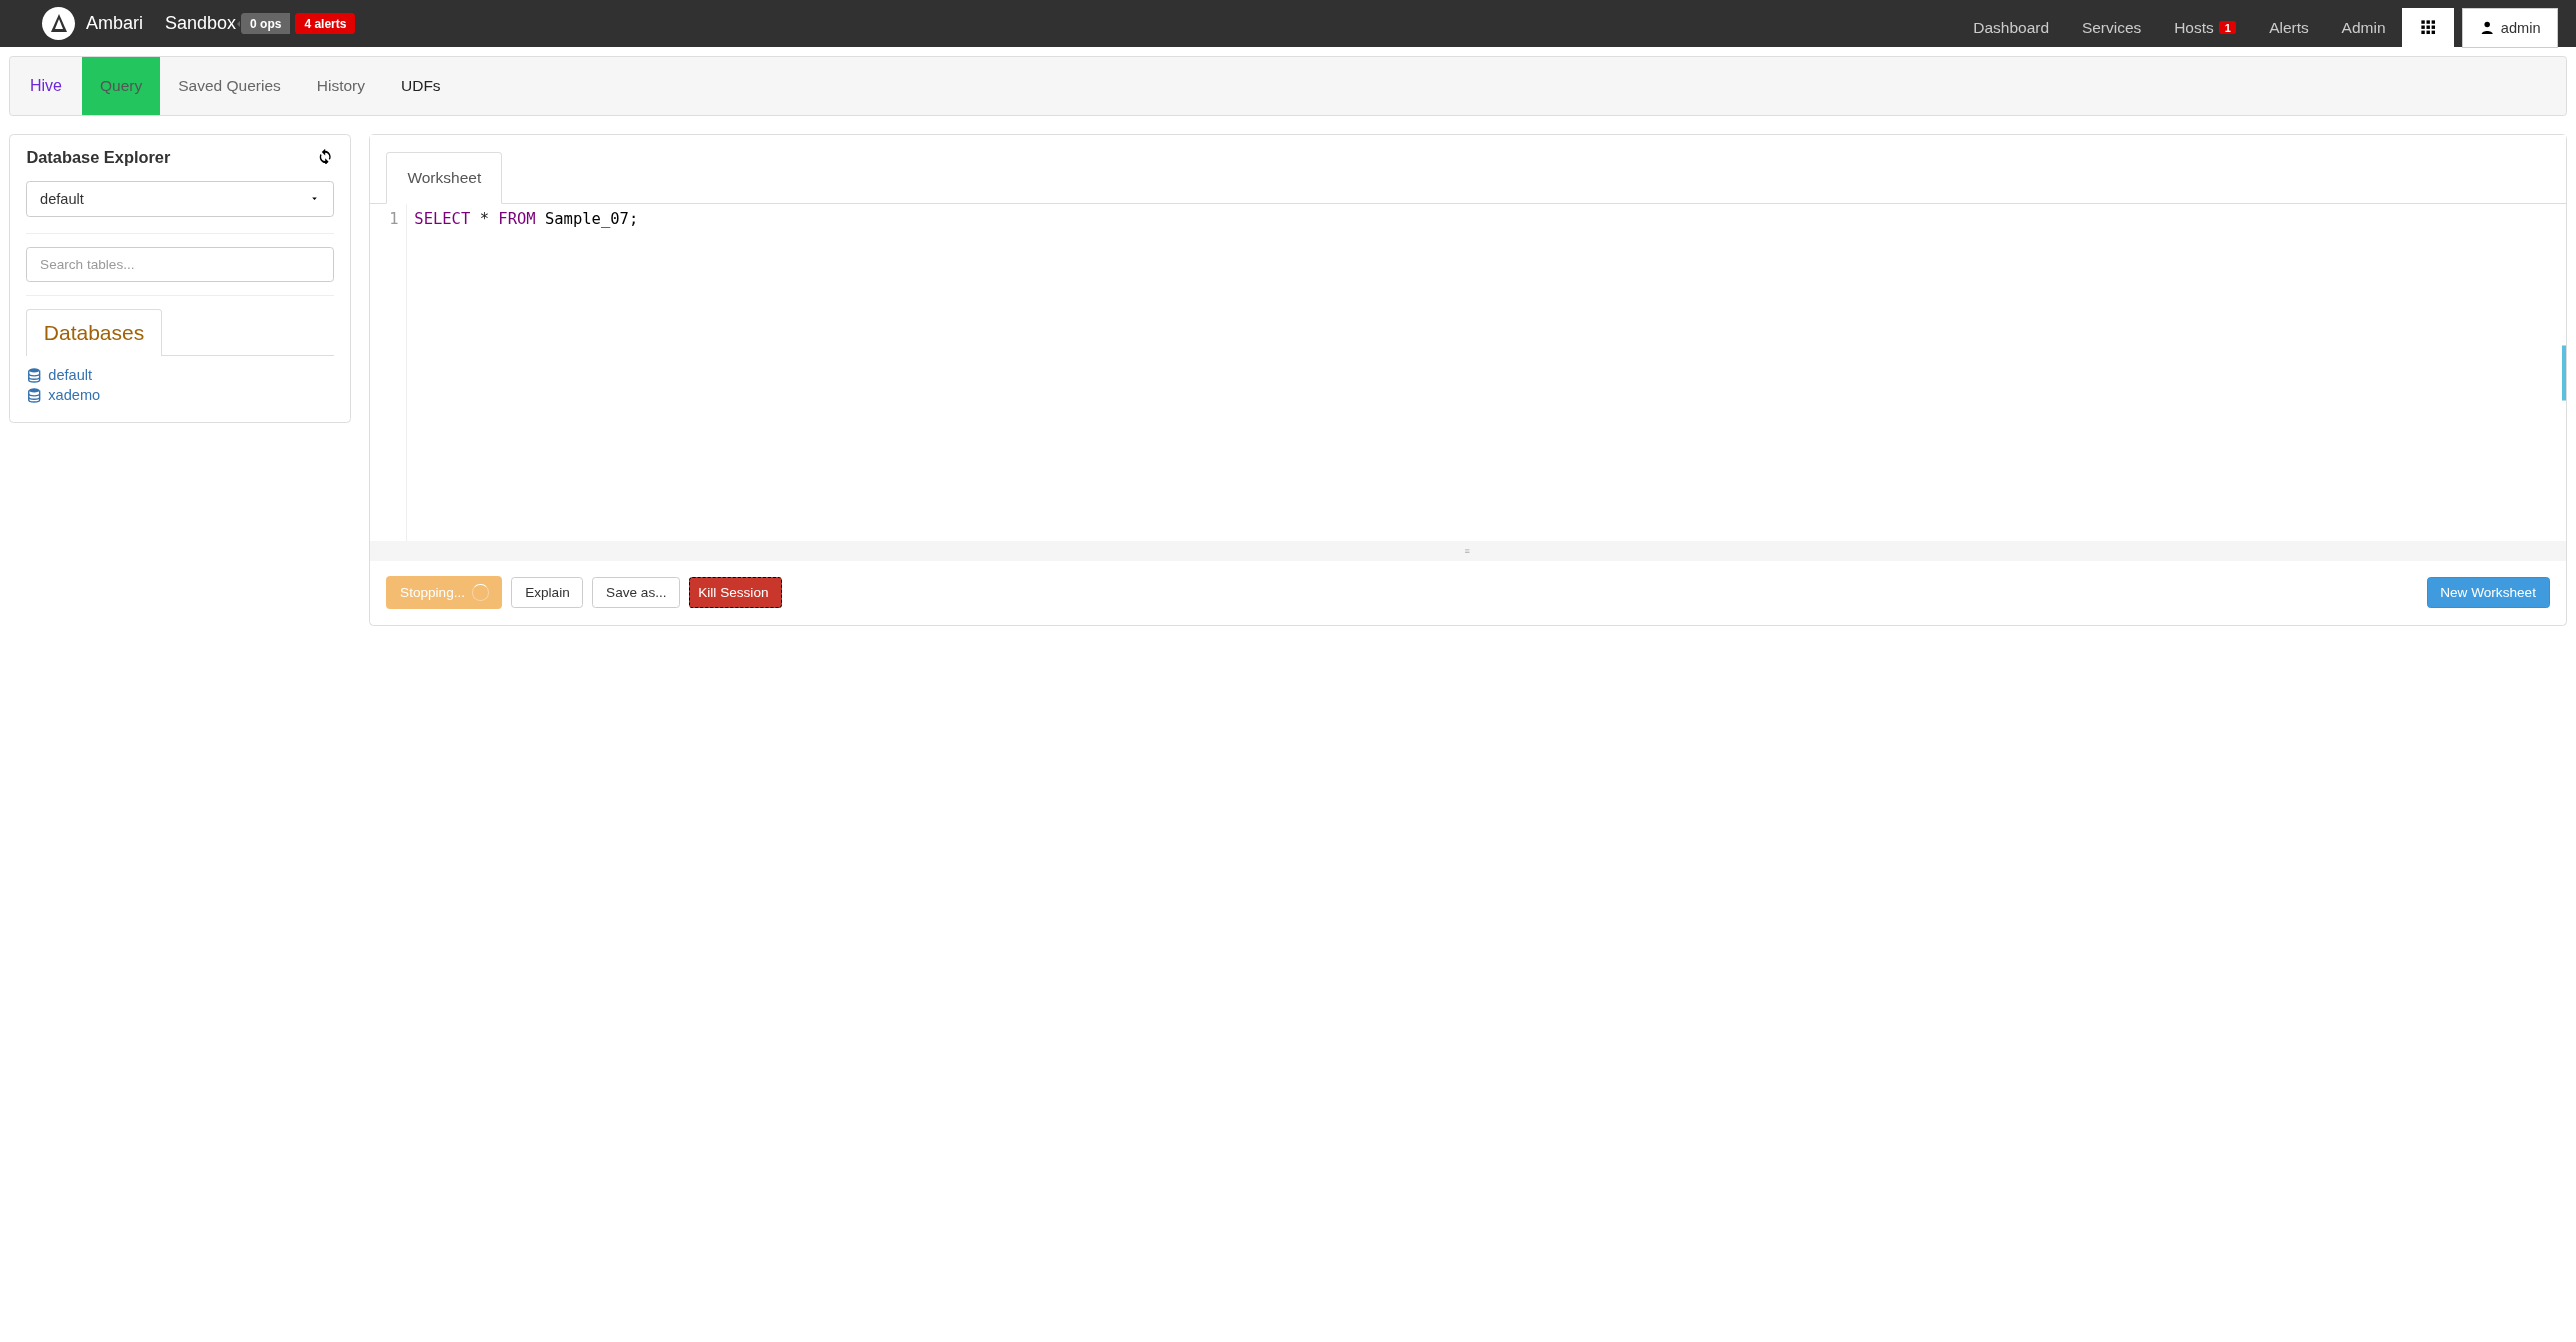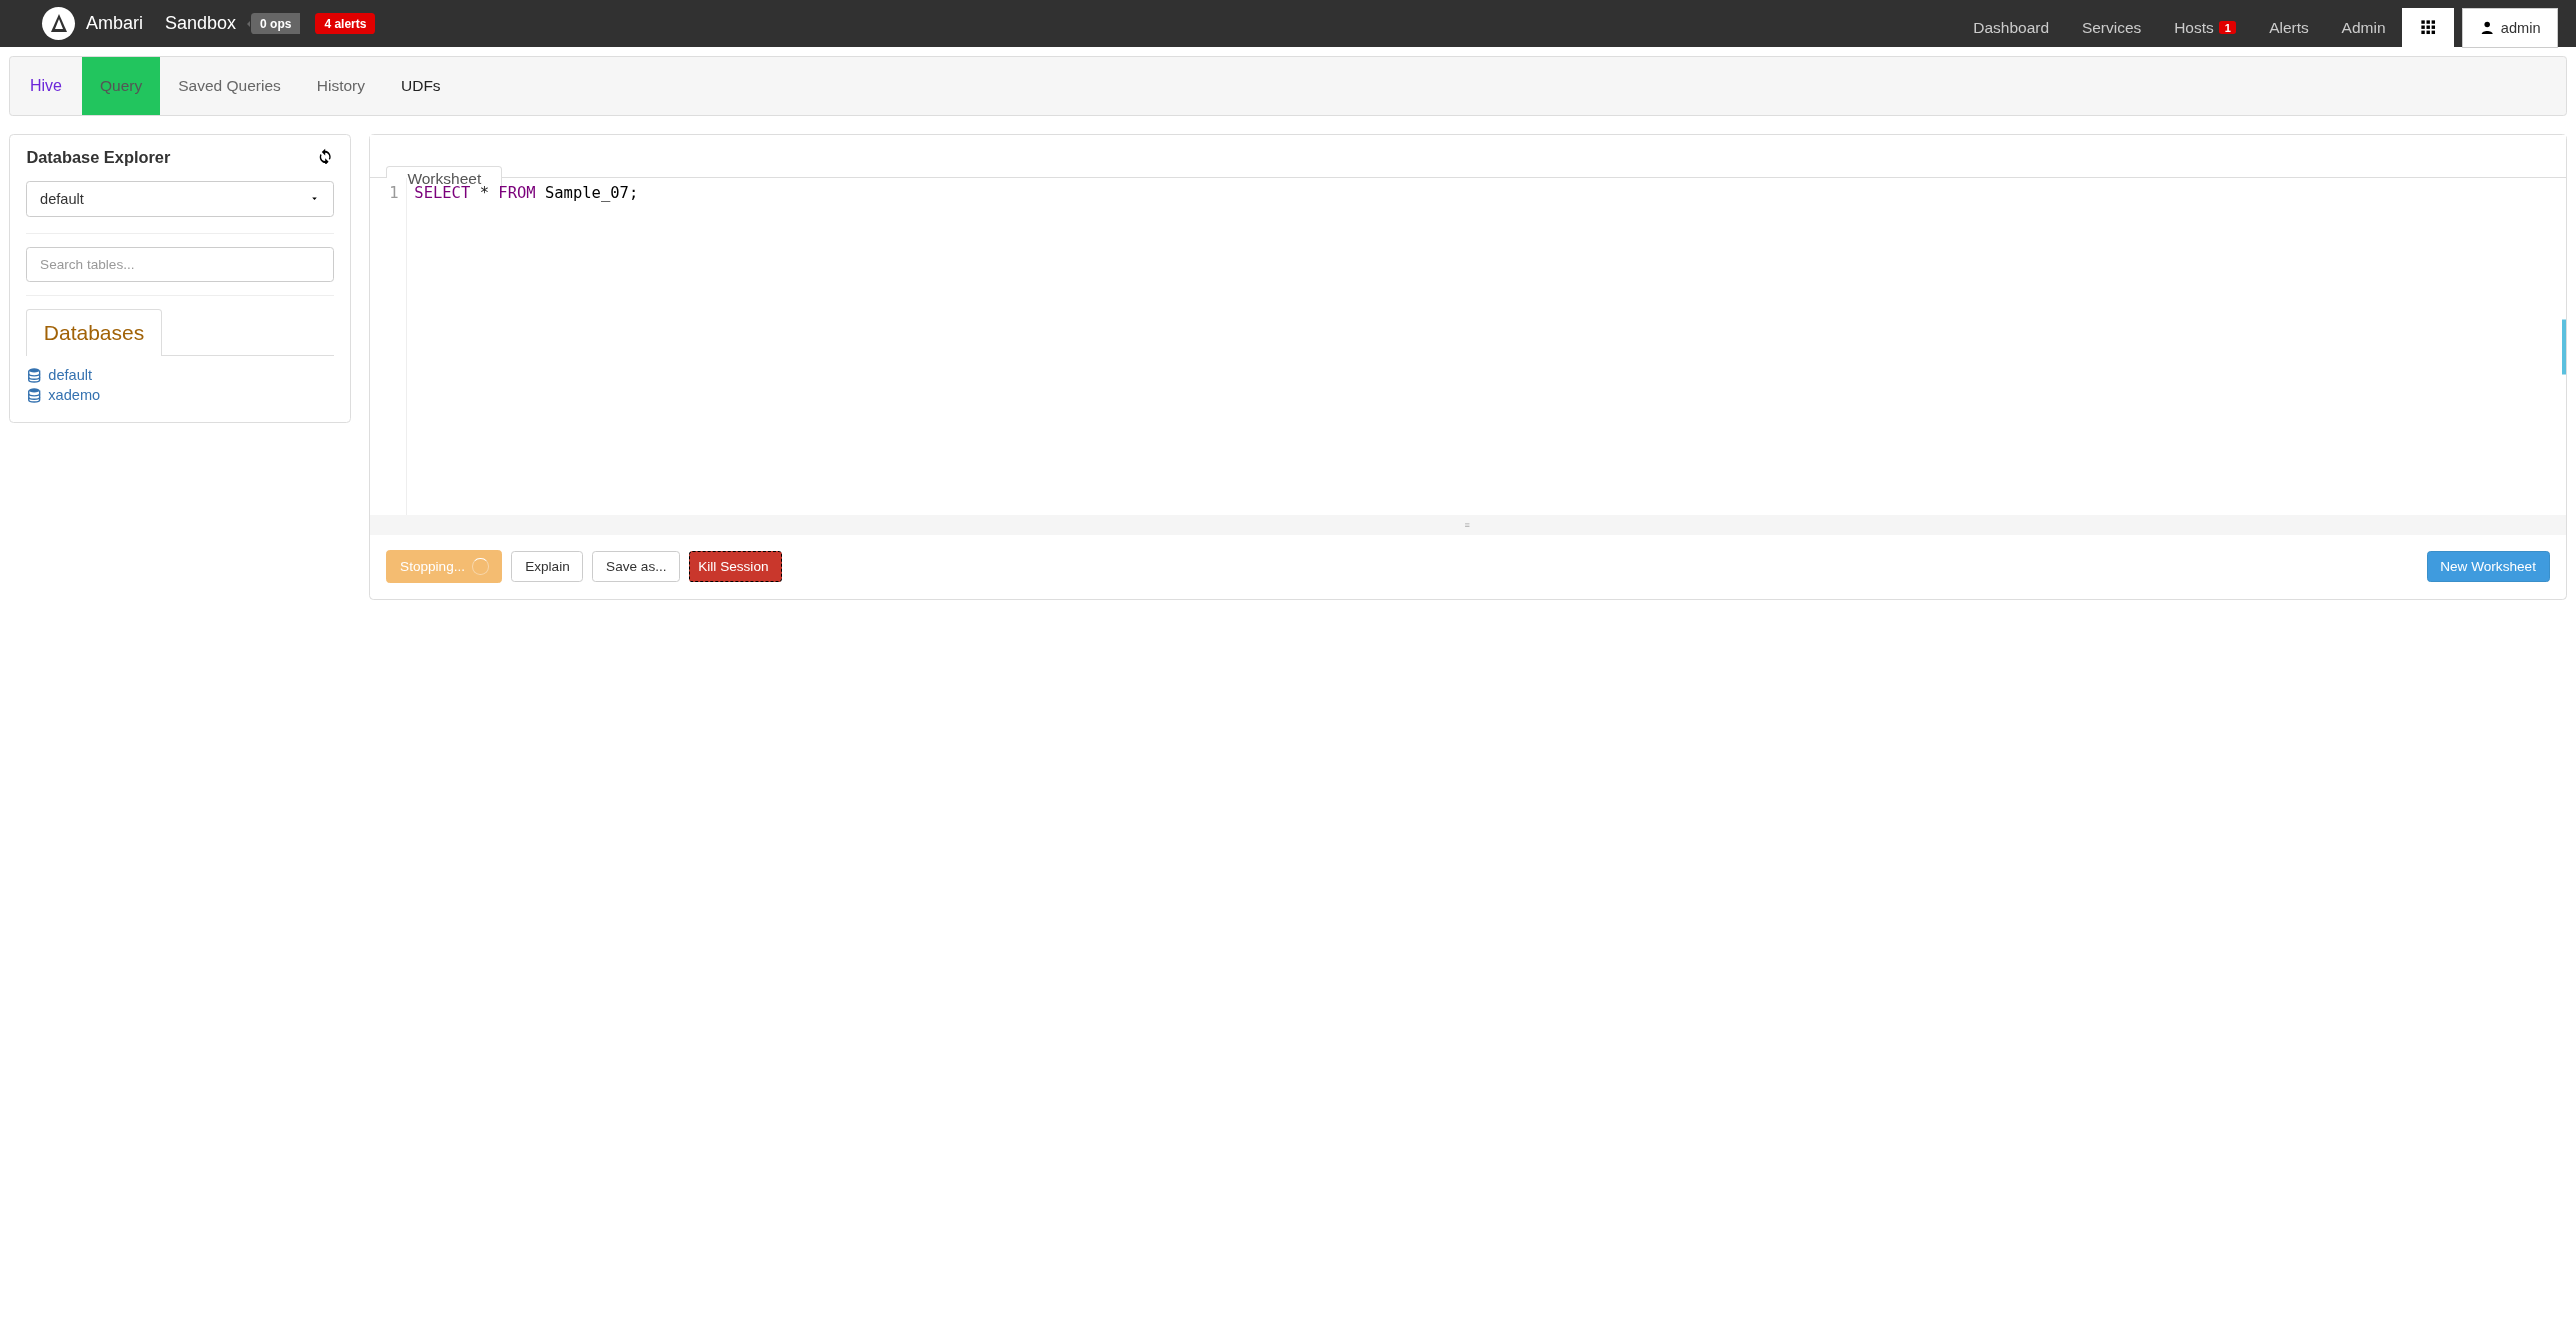--- a/index.html
+++ b/index.html
@@ -4,21 +4,21 @@
 <style>
 * { box-sizing: border-box; margin: 0; padding: 0; }
 body { font-family: "Helvetica Neue", Helvetica, Arial, sans-serif; font-size: 12.7px; color: #333; background: #fff; }
 
 
 .navbar { background: #313131; height: 47px; display: flex; align-items: center; padding: 0 18px 0 42px; color: #fff; }
 .navbar-brand { display: flex; align-items: center; gap: 11px; }
 .logo { width: 33px; height: 33px; background: #fff; border-radius: 50%; display: flex; align-items: center; justify-content: center; }
 .logo svg { width: 24px; height: 24px; }
 .brand-text { font-size: 18px; color: #fff; text-decoration: none; }
-.sandbox { display: flex; align-items: center; gap: 15px; margin-left: 22px; }
+.sandbox { display: flex; align-items: center; gap: 5px; margin-left: 22px; }
 .sandbox-label { font-size: 18px; color: #fff; }
 .badge-ops { background: #666; color: #fff; border-radius: 3.6px 0 0 3.6px; padding: 3.6px 9px; font-size: 12px; font-weight: bold; position: relative; }
 .badge-ops::before { content:""; position:absolute; left:-7.3px; top:50%; transform:translateY(-50%); border:3.6px solid transparent; border-right-color:#666; }
 .badge-alerts { background: #e00000; color: #fff; border-radius: 3.6px; padding: 3.6px 9px; font-size: 12px; font-weight: bold; }
 .navbar-spacer { flex: 1; }
 .nav-links { display: flex; align-items: stretch; height: 40px; margin-top: 8px; }
 .nav-link { display: flex; align-items: center; padding: 0 16.4px; color: #ccc; font-size: 15.5px; text-decoration: none; cursor: pointer; gap: 5.5px; }
 .nav-link-badge { background: #e00000; color: #fff; border-radius: 2.7px; padding: 0.9px 5.5px; font-size: 11px; font-weight: bold; }
 .nav-apps { background: #fff; padding: 0 18px; display: flex; align-items: center; }
 .nav-user { background: #fff; border: 0.9px solid #ccc; margin-left: 7.3px; padding: 0 16.4px; display: flex; align-items: center; gap: 5.5px; color: #333; font-size: 14.6px; }
@@ -47,21 +47,21 @@
 .db-tabs { display:flex; border-bottom:0.9px solid #ddd; margin-bottom: 9px; }
 .db-tab { border:0.9px solid #ddd; border-bottom: none; border-radius: 3.6px 3.6px 0 0; padding: 11px 16.4px; font-size: 21px; color:#a16207; background:#fff; position:relative; top:0.9px; }
 .db-link { display:flex; align-items:center; gap:5.5px; color:#3572b0; font-size:14.6px; text-decoration:none; padding: 1.8px 0; cursor:pointer; }
 
 
 .content { flex:1; }
 .qe-panel { border: 0.9px solid #ddd; border-radius: 4.5px; background:#f5f5f5; }
 .qe-heading { display:flex; justify-content:space-between; align-items:center; padding: 12.7px 18px; font-size:16.4px; font-weight:bold; color:#222; }
 .qe-body { background:#fff; margin:0; }
 .ws-tabs { display:flex; padding: 16.4px 16.4px 0 16.4px; border-bottom:0.9px solid #ddd; background:#fff; }
-.ws-tab { border:0.9px solid #ddd; border-bottom-color:#fff; border-radius:3.6px 3.6px 0 0; padding: 3px 20px; font-size:15.5px; color:#555; position:relative; top:15px; background:#fff; }
+.ws-tab { border:0.9px solid #ddd; border-bottom-color:#fff; border-radius:3.6px 3.6px 0 0; padding: 16px 20px; font-size:15.5px; color:#555; position:relative; top:1px; background:#fff; }
 .code-area { display:flex; font-family: Menlo, Consolas, monospace; font-size:15.5px; min-height: 337px; position:relative; }
 .gutter { width:36px; text-align:right; padding: 5.5px 7.3px 5.5px 0; color:#999; background:#fff; user-select:none; }
 .code { flex:1; padding: 5.5px 7.3px; white-space: pre; border-left: 0.9px solid #eee; }
 .kw { color: #7b007b; }
 .star { color: #222; }
 .tbl { color: #000; }
 .code-footer { background:#f5f5f5; height: 20px; display:flex; align-items:center; justify-content:center; color:#aaa; }
 .code-footer-drag { letter-spacing: 1.8px; font-size: 9px; }
 .right-handle { position:absolute; right:0; top:50%; width:3.6px; height:55px; background:#5bc0de; transform:translateY(-50%); }
 

